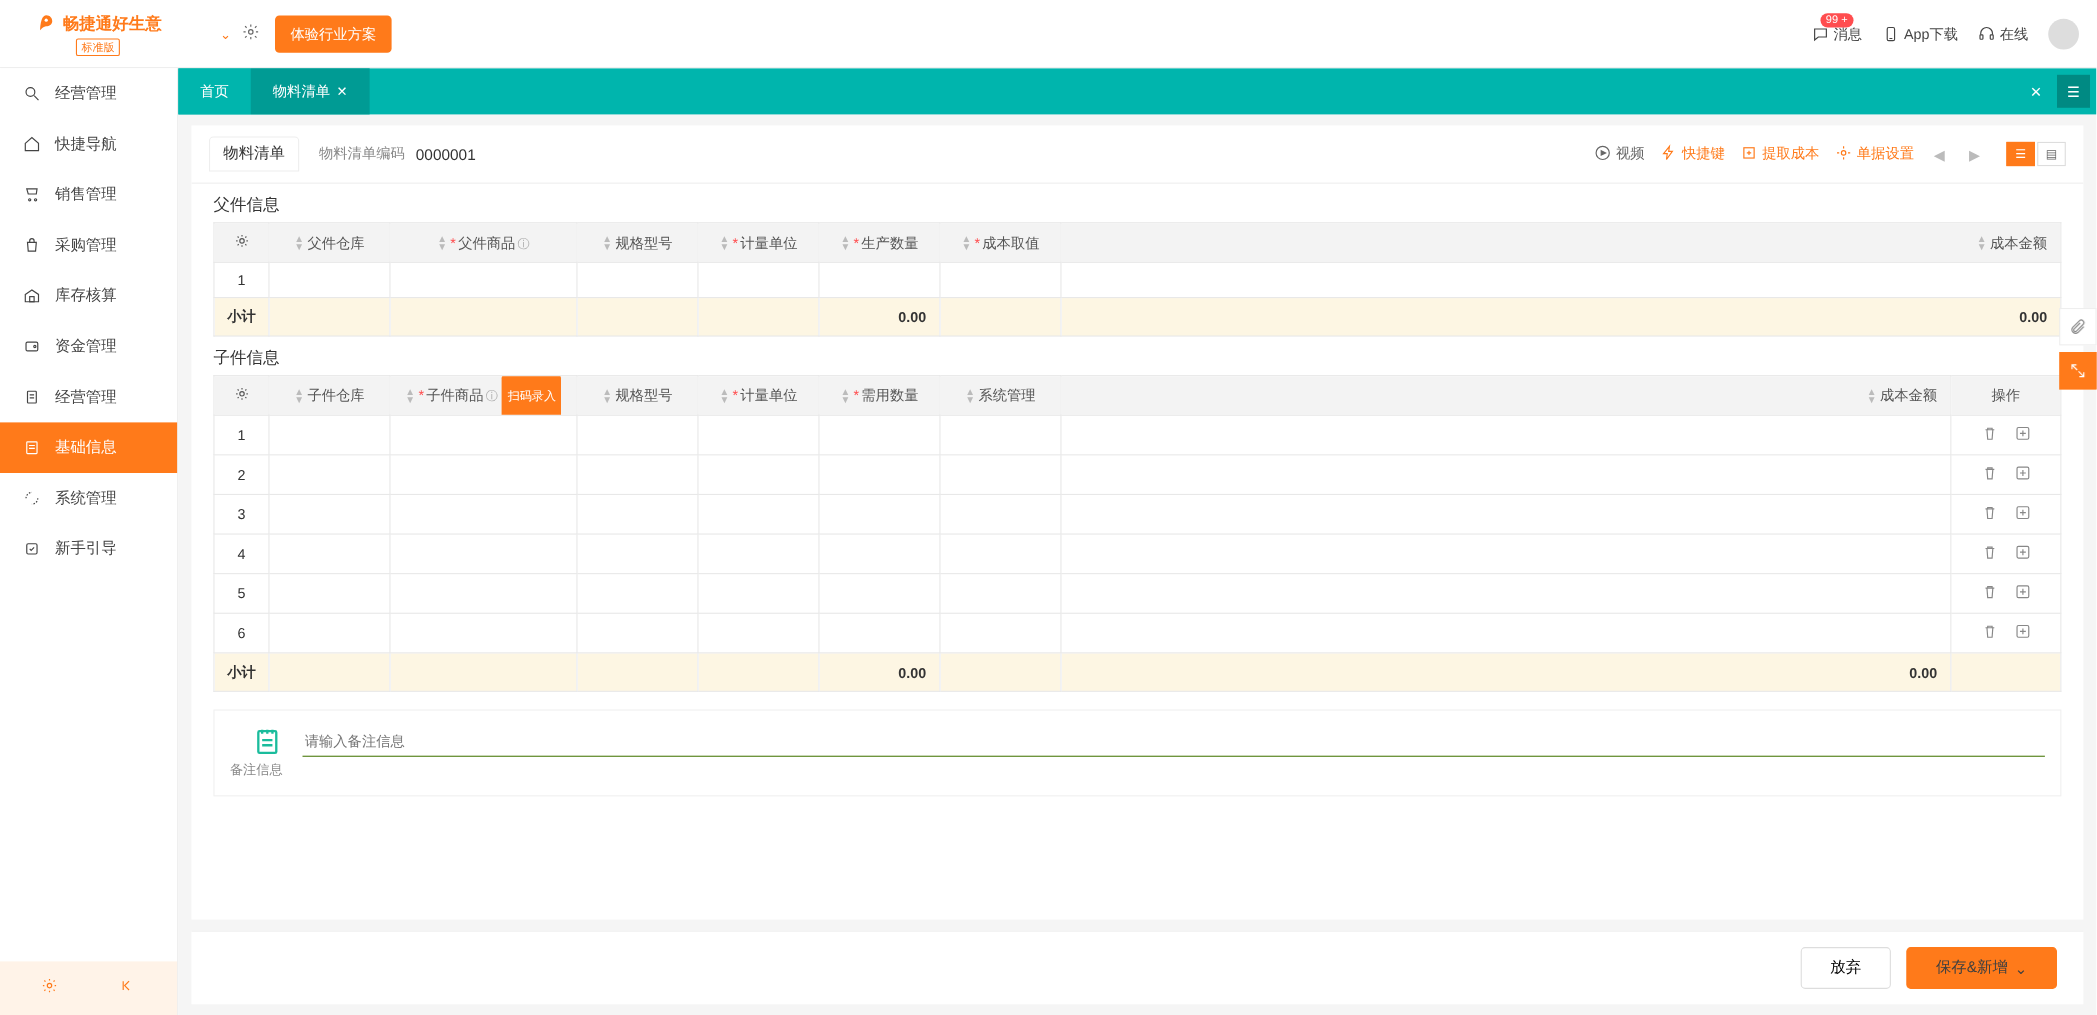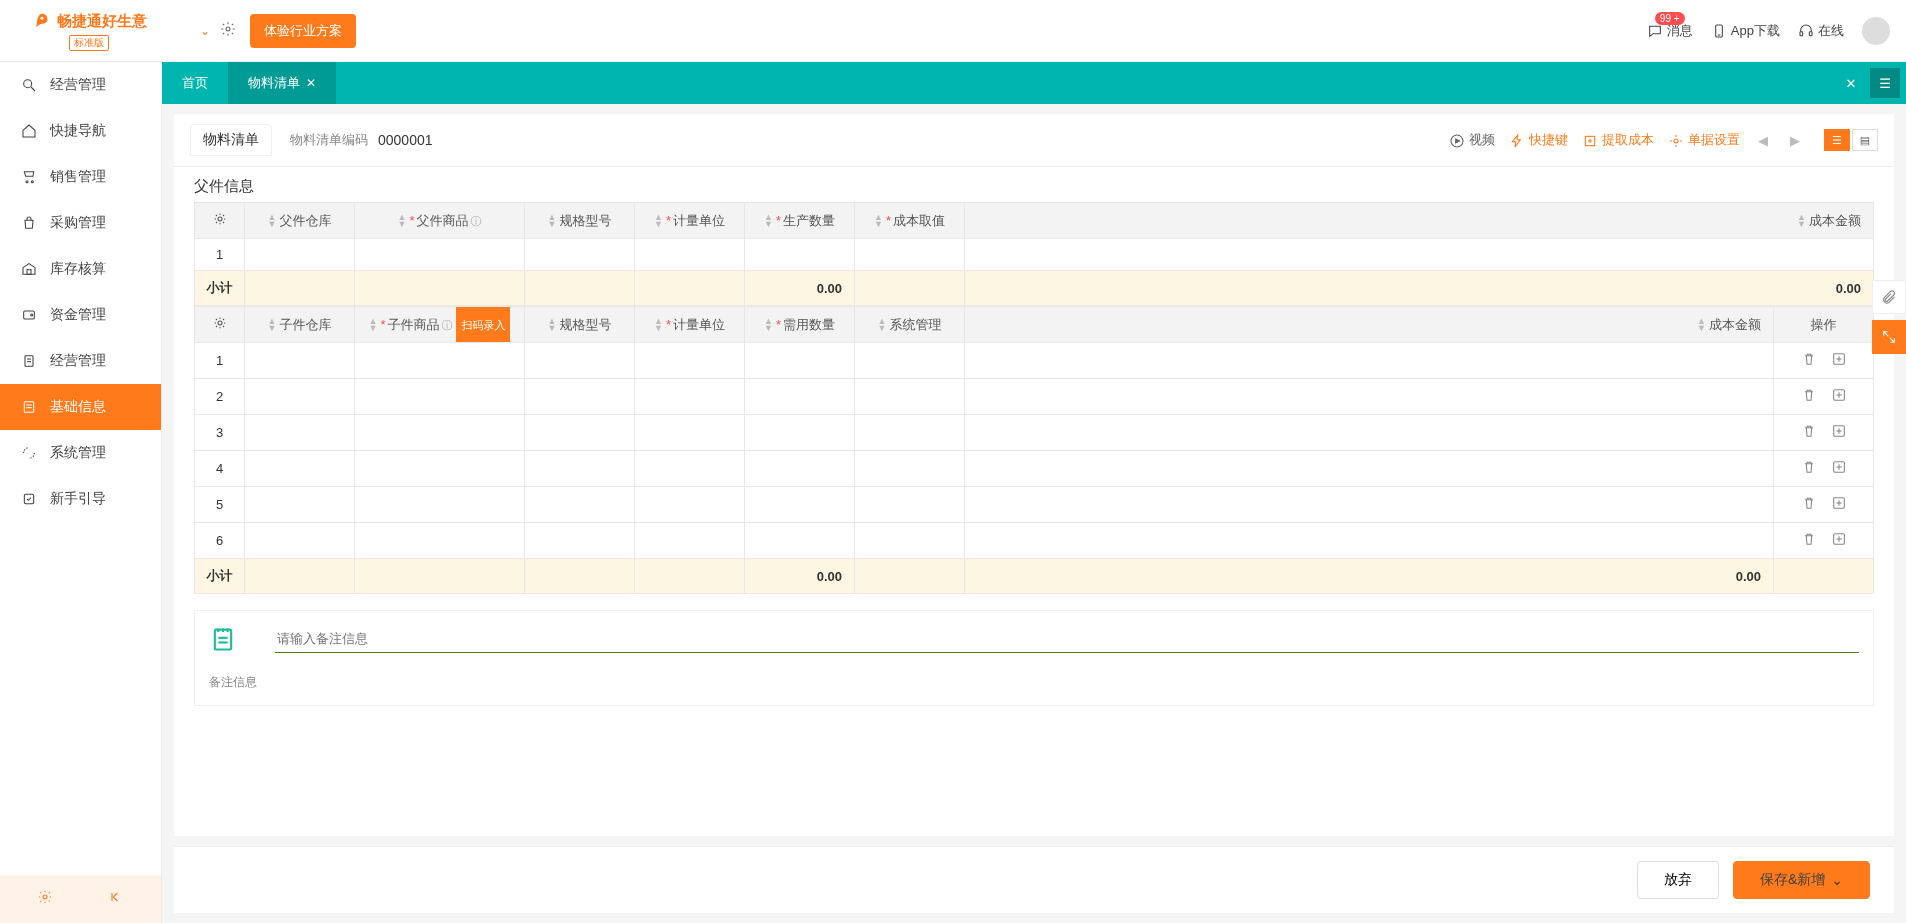--- a/index.html
+++ b/index.html
@@ -46,21 +46,21 @@
 
 
 .content { flex: 1; margin: 10px 12px 0 12px; background: #fff; overflow-y: auto; padding-bottom: 12px; }
 
 
 .sub-header { display: flex; align-items: center; padding: 10px 16px; border-bottom: 1px solid #eee; gap: 18px; }
 .sub-tab { padding: 6px 12px; border: 1px solid #eee; border-radius: 4px 4px 0 0; background: #fff; font-size: 14px; }
 .sub-meta { color: #888; font-size: 13px; }
 .sub-code { color: #333; font-size: 14px; margin-left: -8px;}
 .sub-actions { margin-left: auto; display: flex; align-items: center; gap: 14px; color: #666; font-size: 13px; }
-.sub-actions .action { display: flex; align-items: flex-end; gap: 4px; cursor: pointer; }
+.sub-actions .action { display: flex; align-items: flex-start; gap: 4px; cursor: pointer; }
 .sub-actions .action.orange { color: #ff7a1a; }
 .view-switch { display: flex; gap: 2px; margin-left: 6px;}
 .view-btn { width: 26px; height: 22px; border: 1px solid #ddd; display: flex; align-items: center; justify-content: center; cursor: pointer; font-size: 11px; }
 .view-btn.active { background: #ff7a1a; color: #fff; border-color: #ff7a1a; }
 .arrow-btn { color: #bbb; padding: 0 4px; cursor: pointer; }
 
 
 .section-title { padding: 10px 20px 6px; font-size: 15px; color: #333; }
 
 
@@ -73,21 +73,21 @@
 .tbl .gear-col { width: 50px; }
 .tbl .op-col { width: 100px; }
 .tbl tr.subtotal td { background: #fdf6e3; font-weight: bold; }
 .tbl .right { text-align: right; padding-right: 12px; }
 .scan-tag { background: #ff7a1a; color: #fff; font-size: 11px; padding: 14px 5px; border-radius: 3px; margin-left: 4px; }
 .row-actions { display: flex; justify-content: center; gap: 14px; color: #888; }
 .row-actions span { cursor: pointer; }
 
 
 .remarks { margin: 16px 20px 0; border: 1px solid #f0f0f0; display: flex; padding: 14px; gap: 18px; align-items: flex-start; }
-.remarks-icon-wrap { display: flex; flex-direction: column; align-items: flex-start; color: #1abc9c; gap: 17px; }
+.remarks-icon-wrap { display: flex; flex-direction: column; align-items: flex-end; color: #1abc9c; }
 .remarks-icon { width: 28px; height: 28px; }
 .remarks-label { color: #888; font-size: 12px; margin-top: 4px; }
 .remarks-input { flex: 1; border: none; outline: none; font-size: 13px; padding: 6px 2px; color: #333; border-bottom: 1px solid #4d7c0f; }
 
 
 .footer { background: #fff; padding: 14px 24px; display: flex; justify-content: flex-end; gap: 14px; border-top: 1px solid #eee; margin: 10px 12px; }
 .btn { padding: 9px 26px; border-radius: 4px; border: 1px solid #ddd; background: #fff; cursor: pointer; font-size: 14px; }
 .btn.primary { background: #ff7a1a; color: #404040; border-color: #ff7a1a; display: flex; align-items: center; gap: 6px; }
 
 
@@ -361,20 +361,21 @@
               <td></td>
               <td></td>
               <td></td>
               <td class="right">0.00</td>
               <td></td>
               <td class="right">0.00</td>
             </tr>
         </tbody>
       </table>
 
+      <div class="section-title">子件信息</div>
       <table class="tbl">
         <colgroup>
             <col class="gear-col">
             <col style="width:110px">
             <col style="width:170px">
             <col style="width:110px">
             <col style="width:110px">
             <col style="width:110px">
             <col style="width:110px">
             <col>

